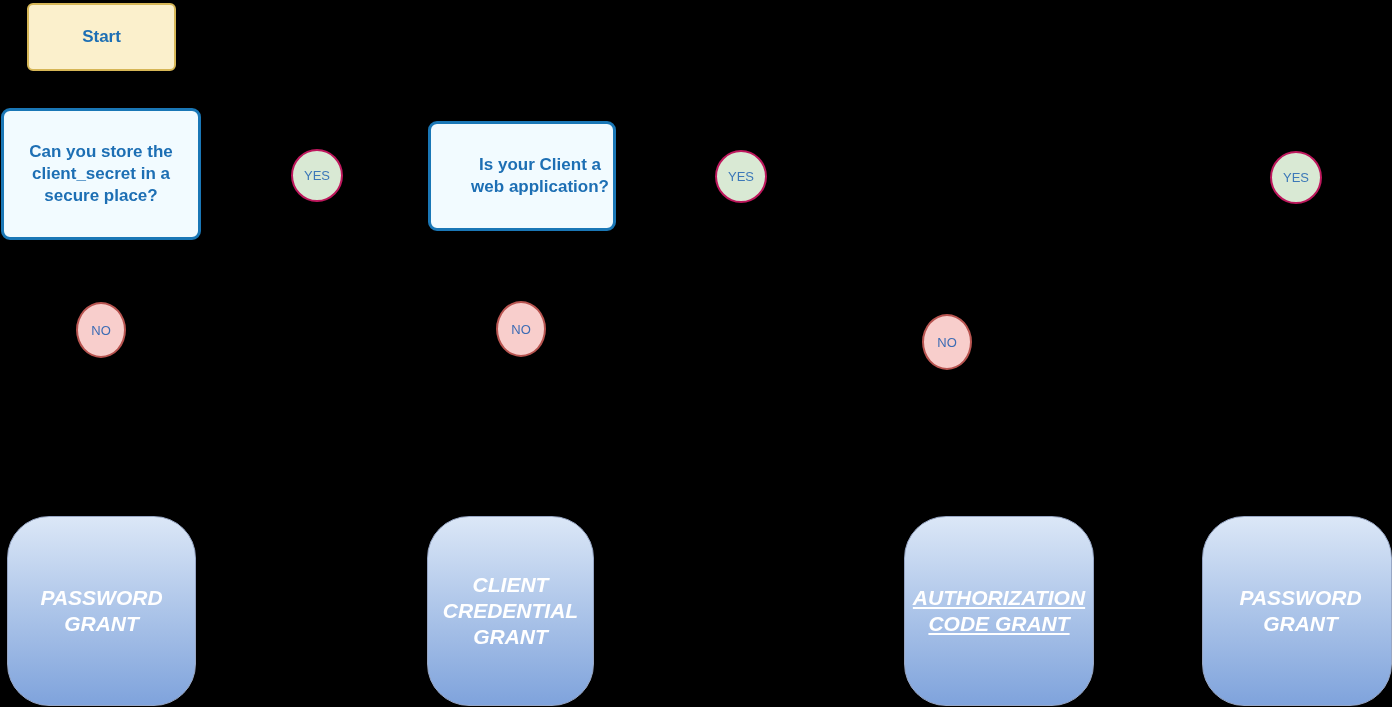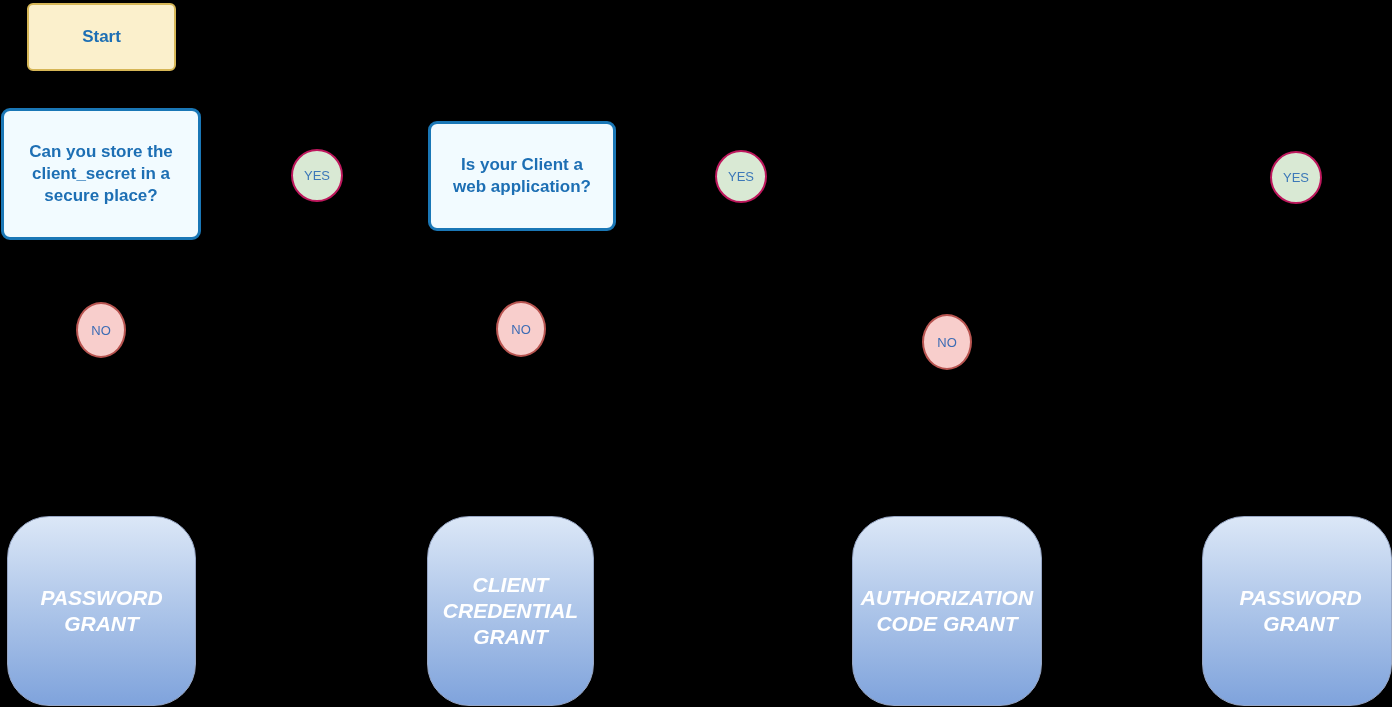--- a/index.html
+++ b/index.html
@@ -41,21 +41,21 @@
     background: #f2fbff;
     border: 3px solid #1a77b6;
     border-radius: 9px;
     color: #1d6fb4;
     font-size: 17px;
     font-weight: bold;
     line-height: 22px;
     padding: 4px;
   }
   .d1 { left: 1px;   top: 108px; width: 200px; height: 132px; }
-  .d2 { left: 428px; top: 121px; width: 188px; height: 110px; }
+  .d2 { left: 428px; top: 121px; width: 188px; height: 110px; justify-content: flex-end; }
   .d3 { left: 845px; top: 110px; width: 204px; height: 129px; }
 
   
   .ellipse {
     border-radius: 50%;
     font-size: 13px;
     line-height: 1;
   }
   .yes {
     background: #d9e9d4;
@@ -83,21 +83,21 @@
     border: 1px solid #97a6c4;
     border-radius: 42px;
     color: #ffffff;
     font-size: 21px;
     font-weight: bold;
     font-style: italic;
     line-height: 26px;
   }
   .g1 { left: 7px;    width: 189px; }
   .g2 { left: 427px;  width: 167px; }
-  .g3 { left: 852px; }
+  .g3 { left: 904px; text-decoration: underline; }
   .g4 { left: 1202px; padding-left: 7px; }
 </style>
 </head>
 <body>
 
 <div class="canvas">
 
   <div class="node decision d1">
     <span>Can you store the
 client_secret in a

